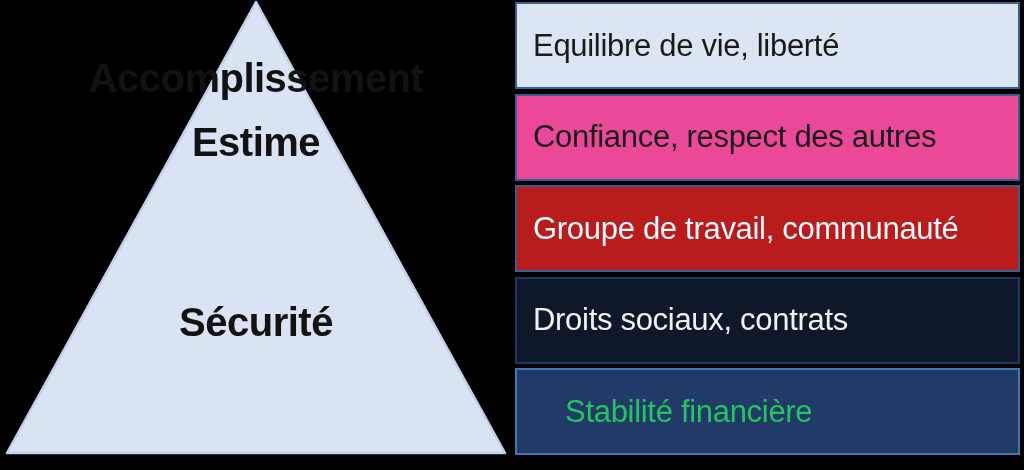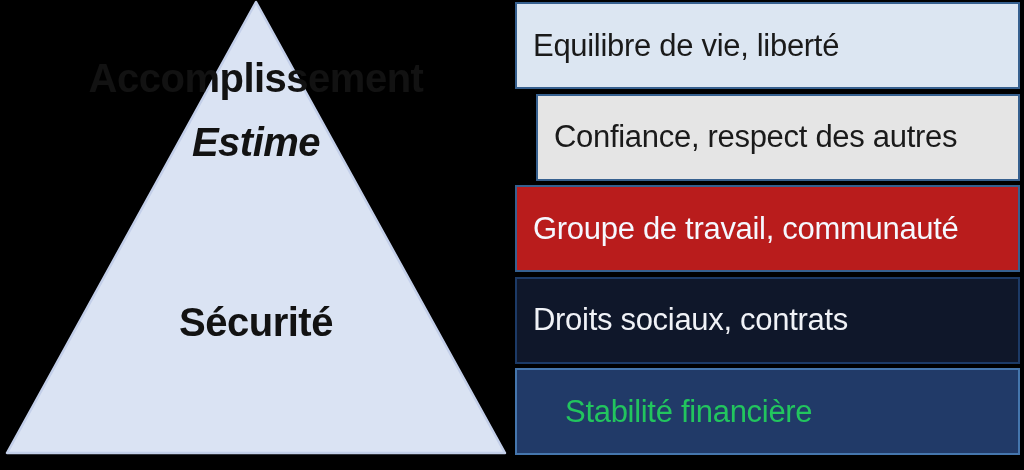--- a/index.html
+++ b/index.html
@@ -61,33 +61,33 @@
 <body>
 
 <div class="stage">
 
   <svg class="pyramid-svg" viewBox="0 0 512 470" aria-hidden="true">
     <polygon points="256,2 7,453 505,453" stroke-width="2.5" stroke-linejoin="round" fill="#dae3f3" style="stroke: rgb(195, 207, 233);"></polygon>
   </svg>
 
   <div class="pyramid-label" style="top: 54px; color: rgb(18, 18, 18); margin-top: 24px;">Accomplissement</div>
 
-  <div class="pyramid-label" style="top: 142px; color: rgb(18, 18, 18); font-style: italic;">Estime</div>
+  <div class="pyramid-label" style="top: 142px; color: rgb(18, 18, 18);">Estime</div>
 
 
   <div class="pyramid-label" style="top: 322px; color: rgb(18, 18, 18);">Sécurité</div>
 
 
   <div class="boxes-column">
 
     <div class="desc-box" style="background-color: rgb(220, 230, 242); border-color: rgb(54, 96, 143); color: rgb(26, 26, 26);">
       <span>Equilibre de vie, liberté</span>
     </div>
 
-    <div class="desc-box" style="background-color: #e5e5e5; border-color: rgb(54, 96, 143); color: rgb(26, 26, 26); margin-left: 21px;">
+    <div class="desc-box" style="background-color: #ec4899; border-color: rgb(54, 96, 143); color: rgb(26, 26, 26);">
       <span>Confiance, respect des autres</span>
     </div>
 
     <div class="desc-box" style="background-color: #b91c1c; border-color: rgb(54, 96, 143); color: rgb(245, 248, 255);">
       <span>Groupe de travail, communauté</span>
     </div>
 
     <div class="desc-box" style="background-color: #0f172a; border-color: rgb(28, 58, 102); color: rgb(240, 242, 247);">
       <span>Droits sociaux, contrats</span>
     </div>

